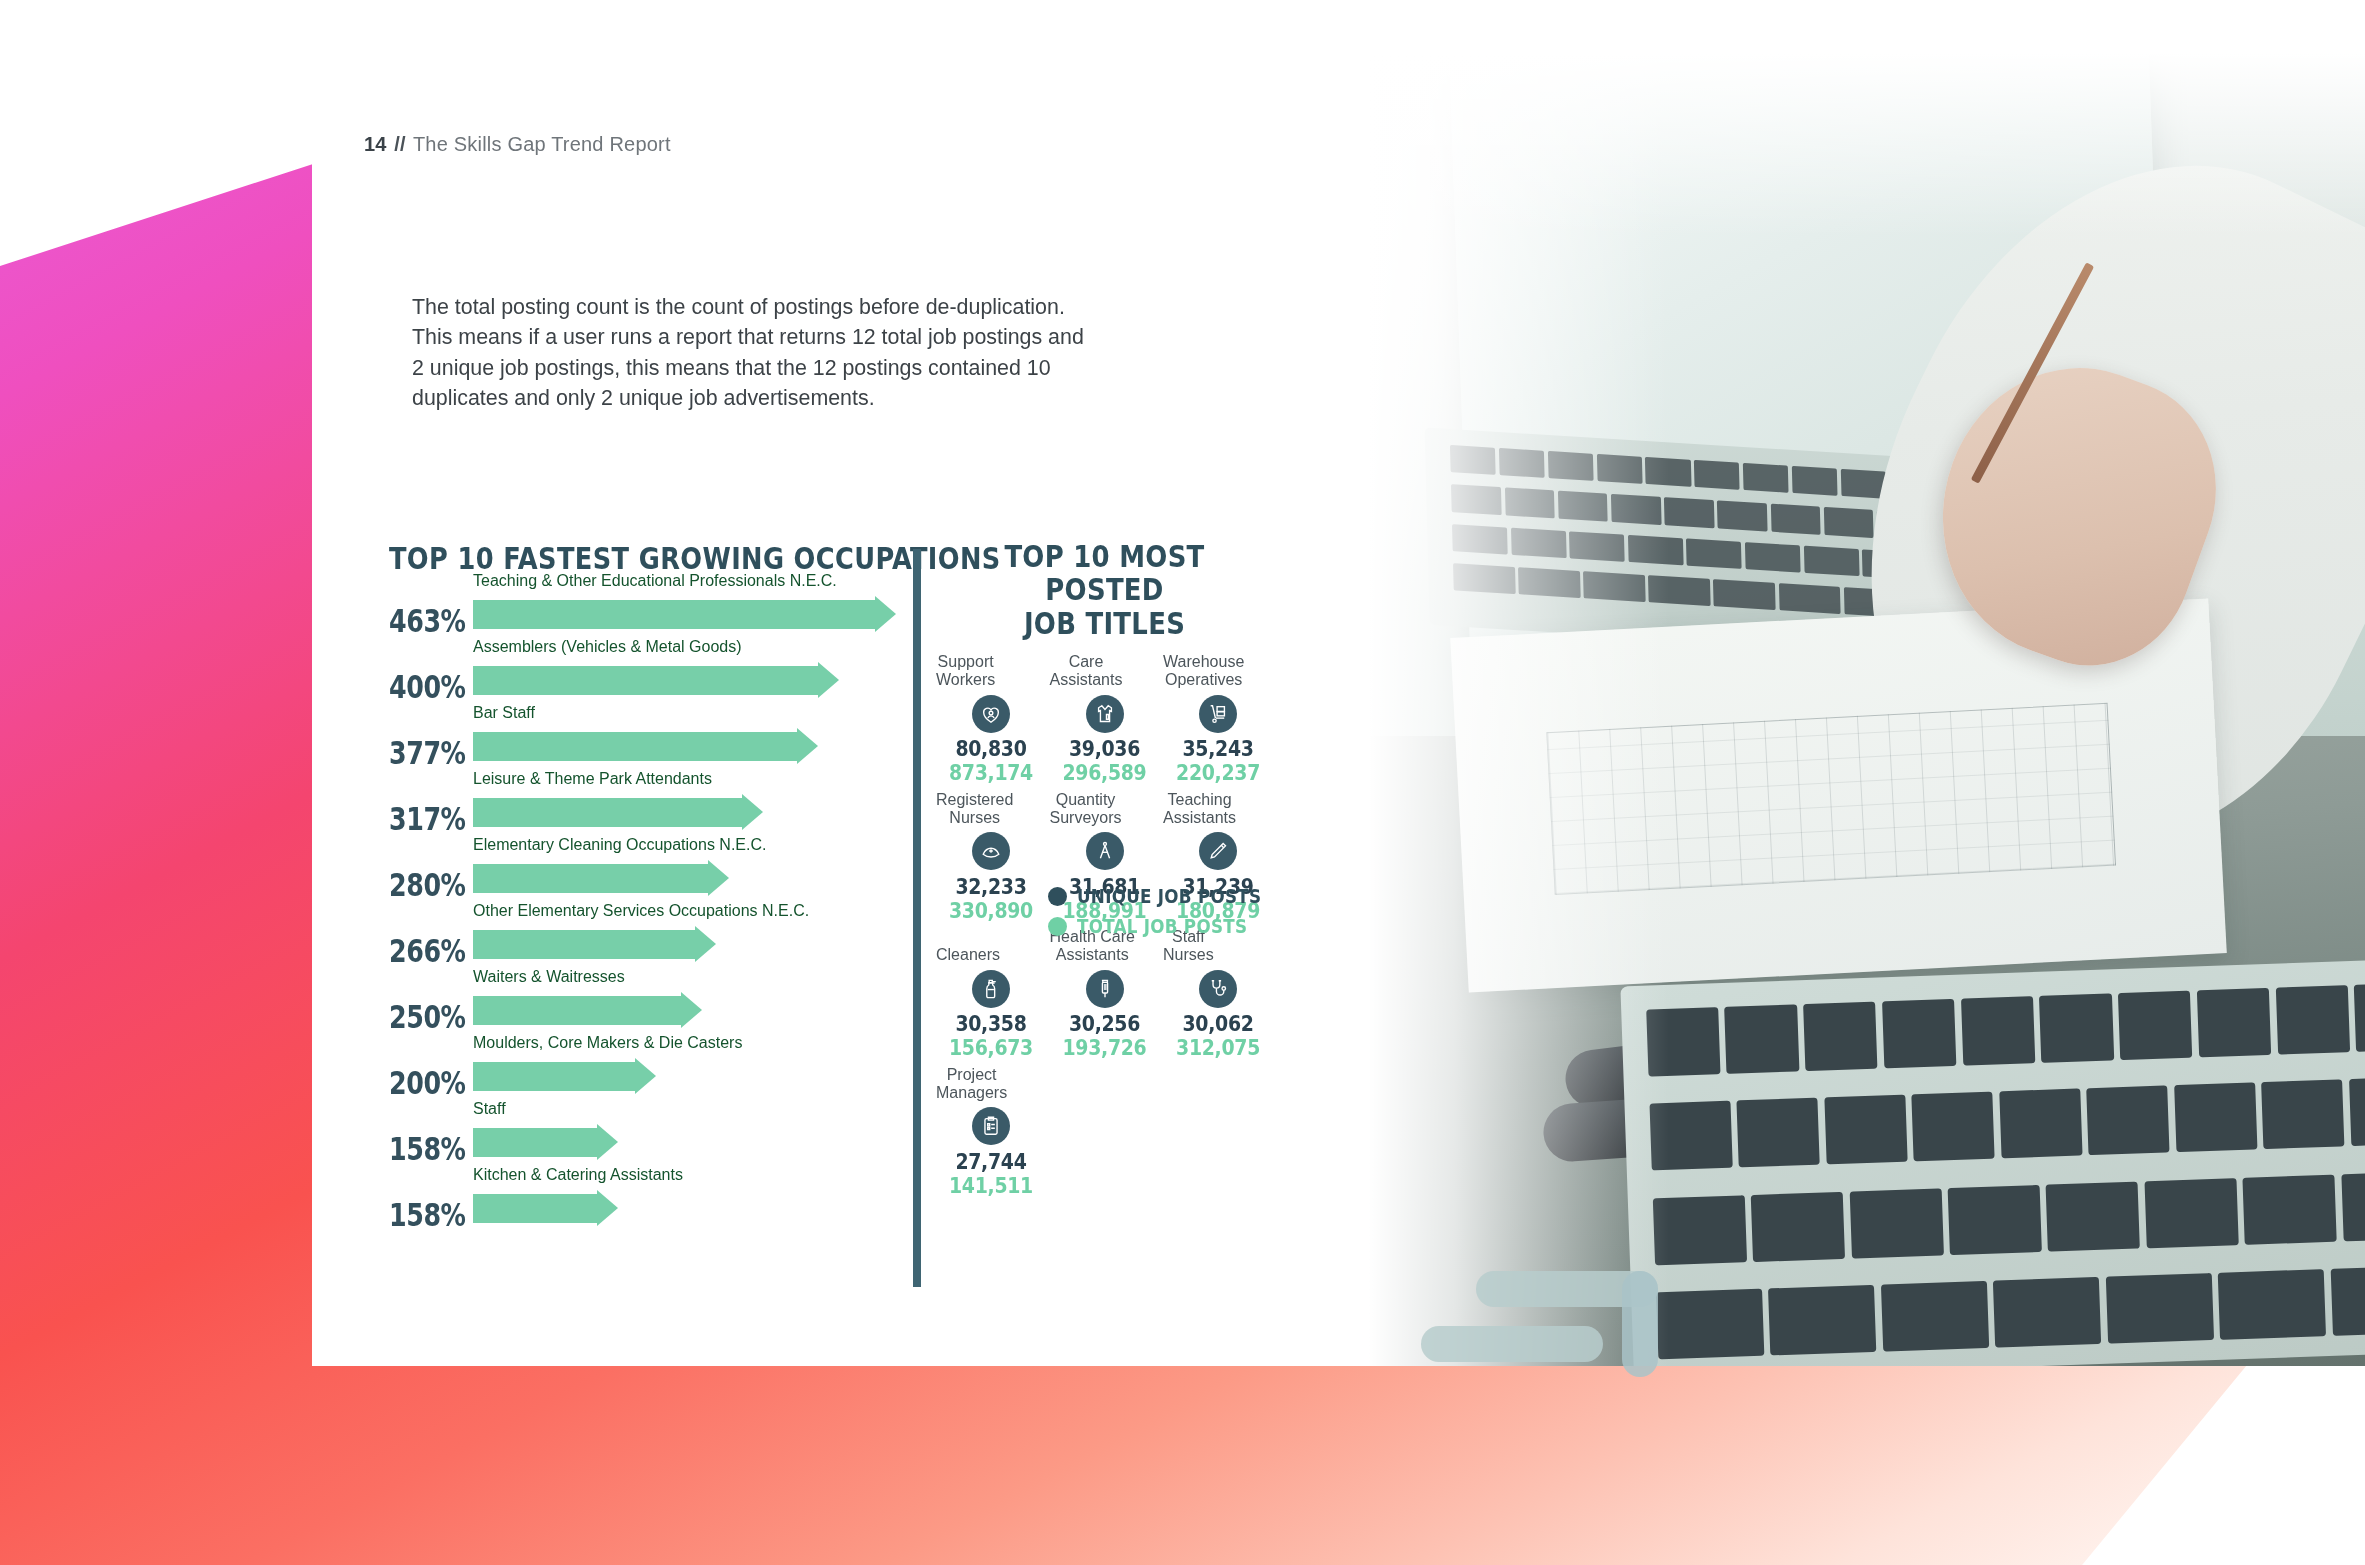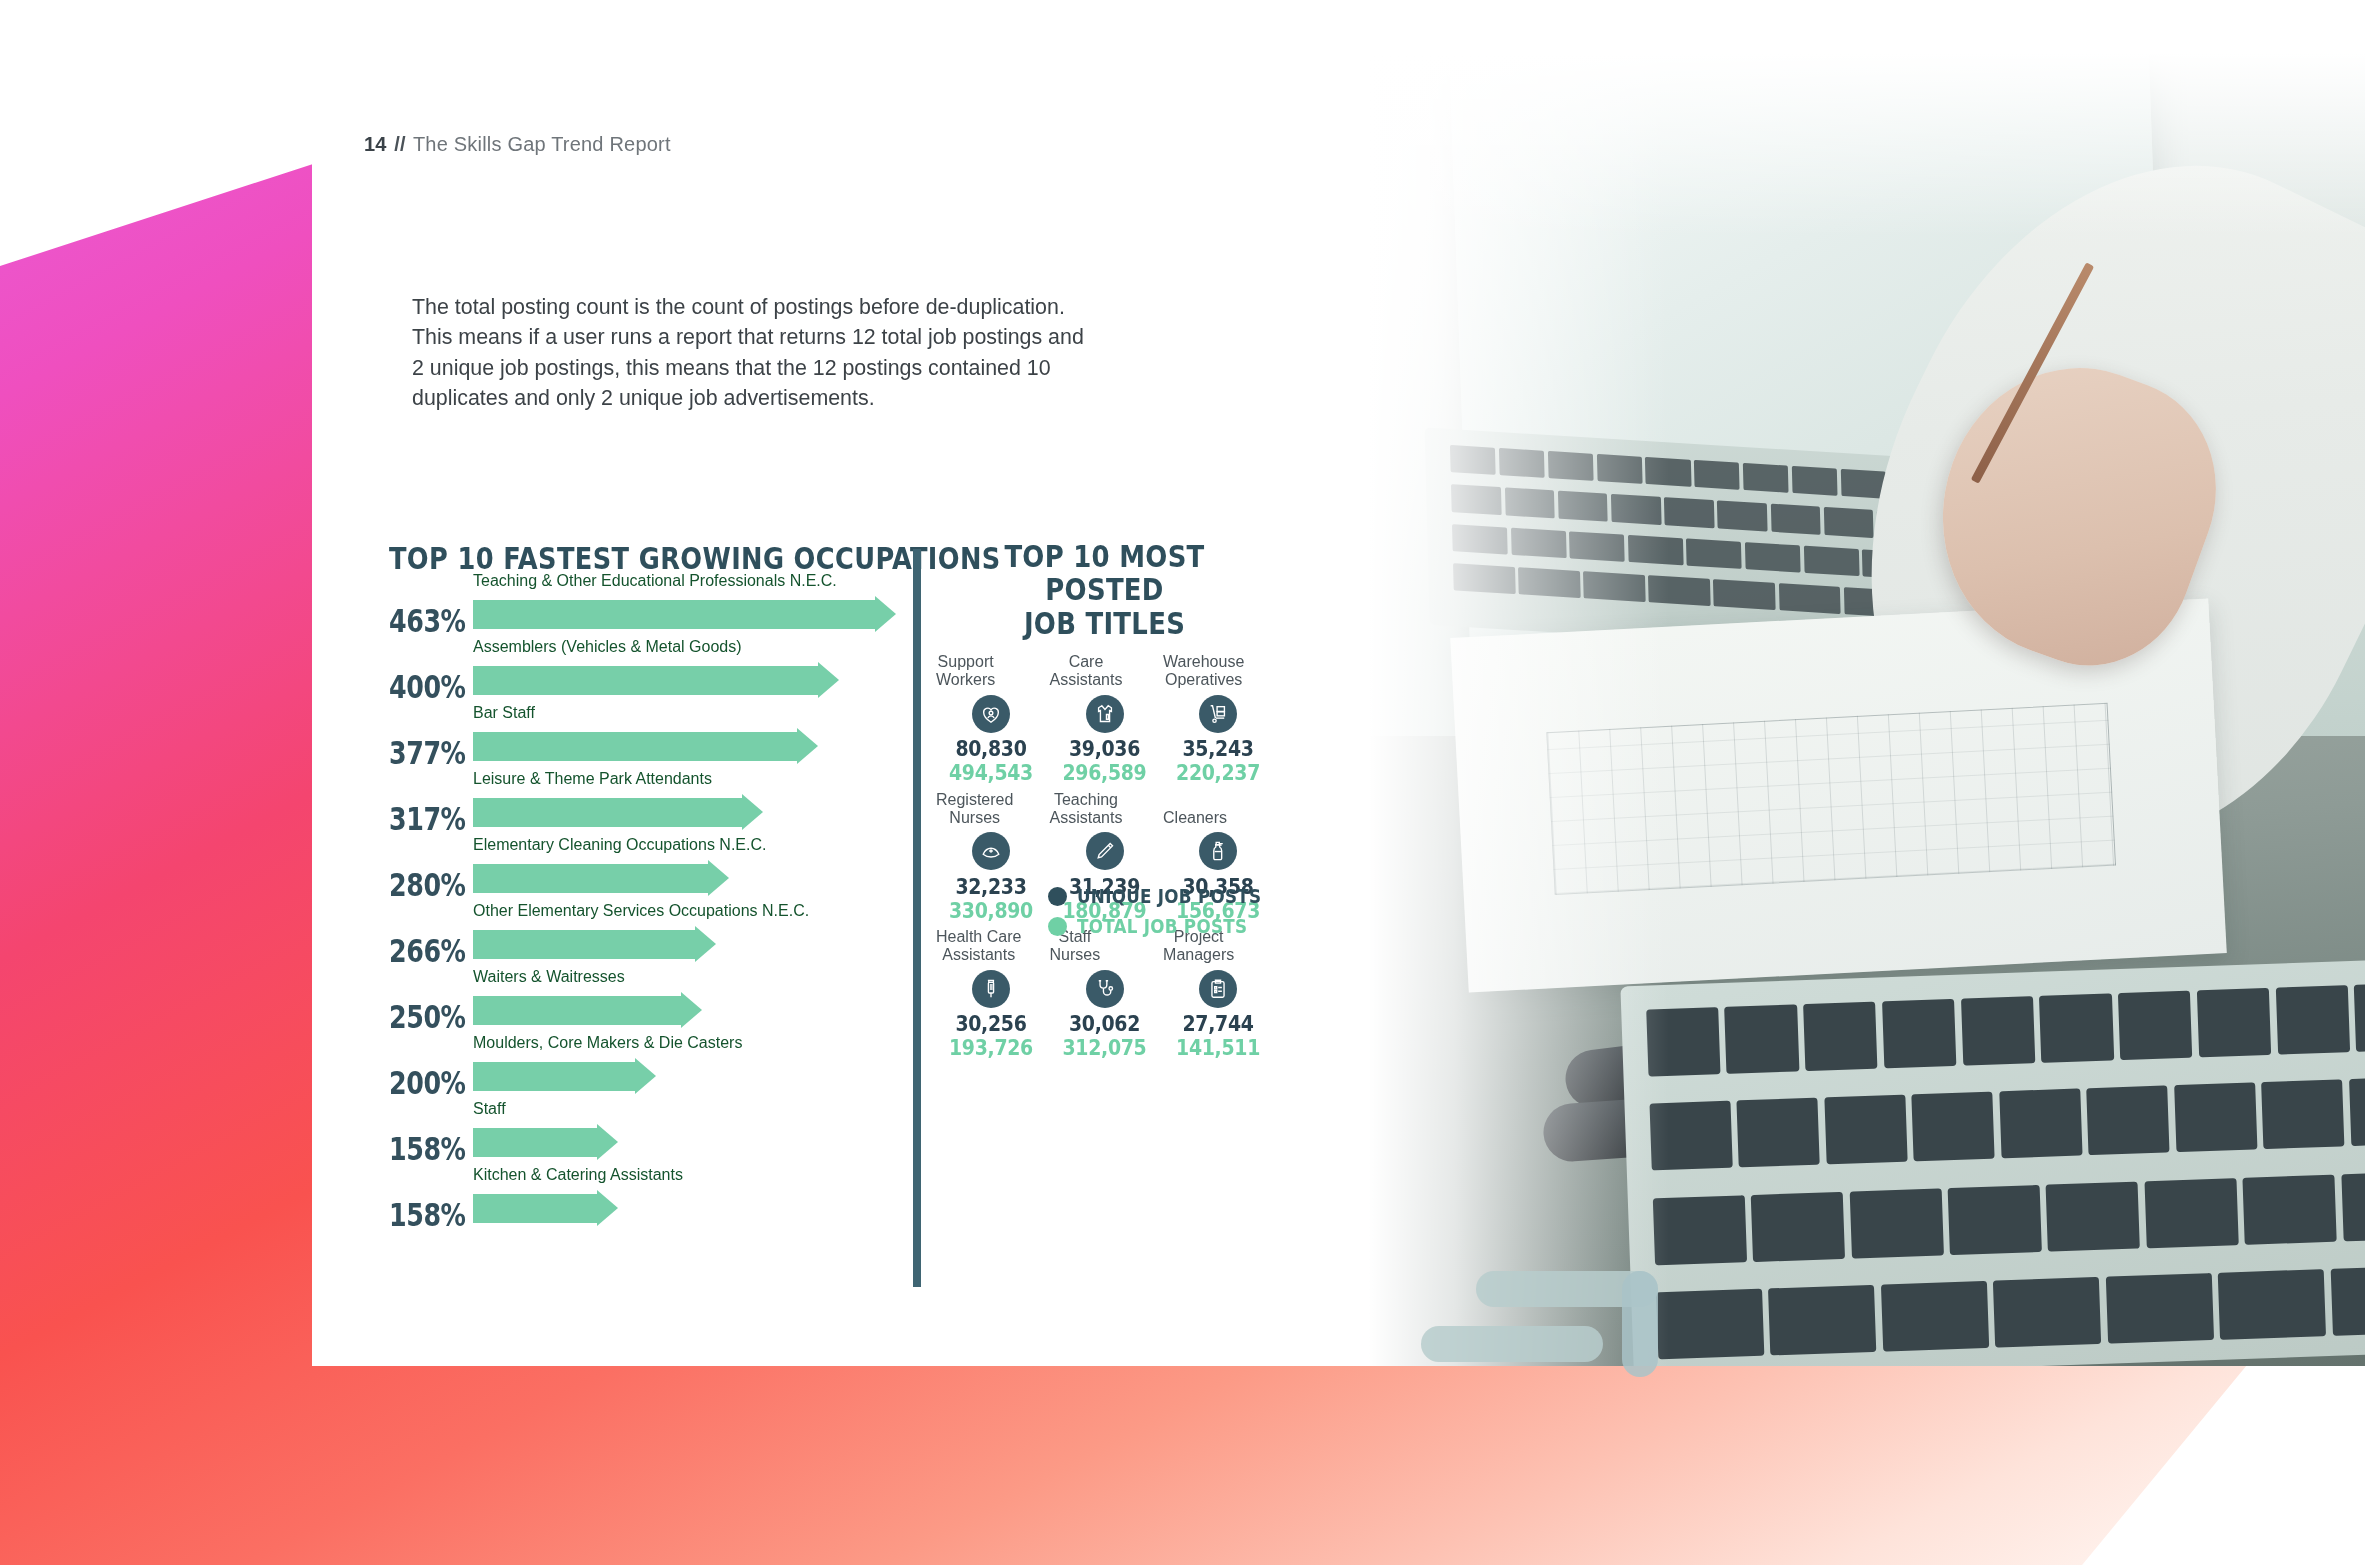--- a/index.html
+++ b/index.html
@@ -497,21 +497,21 @@
             <span>Support<br>Workers</span>
           </div>
           <div class="jtIcon">
             <svg viewBox="0 0 24 24" fill="none" stroke="#fff" stroke-width="1.5">
               <path d="M12 21s-8-5.2-8-10.6A4.4 4.4 0 0 1 12 7.6 4.4 4.4 0 0 1 20 10.4C20 15.8 12 21 12 21z"></path>
               <circle cx="12" cy="11" r="2"></circle>
               <path d="M8.6 16.4a3.6 3.6 0 0 1 6.8 0"></path>
             </svg>
           </div>
           <div class="jtUnique">80,830</div>
-          <div class="jtTotal">494,543</div>
+          <div class="jtTotal">873,174</div>
         </div>
         <div class="jtCell">
           <div class="jtName">
             <span>Care<br>Assistants</span>
           </div>
           <div class="jtIcon">
             <svg viewBox="0 0 24 24" fill="none" stroke="#fff" stroke-width="1.5">
               <path d="M8.5 3 5 5.2v4l2-1v12h10V8.2l2 1v-4L15.5 3l-3.5 4z"></path>
               <path d="M13.6 12.5h2.2v5.2h-2.2z"></path>
             </svg>
@@ -540,20 +540,34 @@
             <span>Registered<br>Nurses</span>
           </div>
           <div class="jtIcon">
             <svg viewBox="0 0 24 24" fill="none" stroke="#fff" stroke-width="1.5">
               <path d="M3.5 15.5C5.5 11 8.4 9 12 9s6.5 2 8.5 6.5c-2.3 2-5.2 3-8.5 3s-6.2-1-8.5-3z"></path>
               <path d="M10 12h4M12 10v4"></path>
             </svg>
           </div>
           <div class="jtUnique">32,233</div>
           <div class="jtTotal">330,890</div>
+        </div>
+        <div class="jtCell">
+          <div class="jtName">
+            <span>Quantity<br>Surveyors</span>
+          </div>
+          <div class="jtIcon">
+            <svg viewBox="0 0 24 24" fill="none" stroke="#fff" stroke-width="1.5">
+              <circle cx="12" cy="4.3" r="1.6"></circle>
+              <path d="M12 5.9 7 20M12 5.9 17 20"></path>
+              <path d="M9.3 13.4h5.4"></path>
+            </svg>
+          </div>
+          <div class="jtUnique">31,681</div>
+          <div class="jtTotal">188,991</div>
         </div>
         <div class="jtCell">
           <div class="jtName">
             <span>Teaching<br>Assistants</span>
           </div>
           <div class="jtIcon">
             <svg viewBox="0 0 24 24" fill="none" stroke="#fff" stroke-width="1.5">
               <path d="M17.6 3.8 20.2 6.4 8.2 18.4l-3.6 1 1-3.6z"></path>
               <path d="M15.6 5.8 18.2 8.4"></path>
             </svg>

